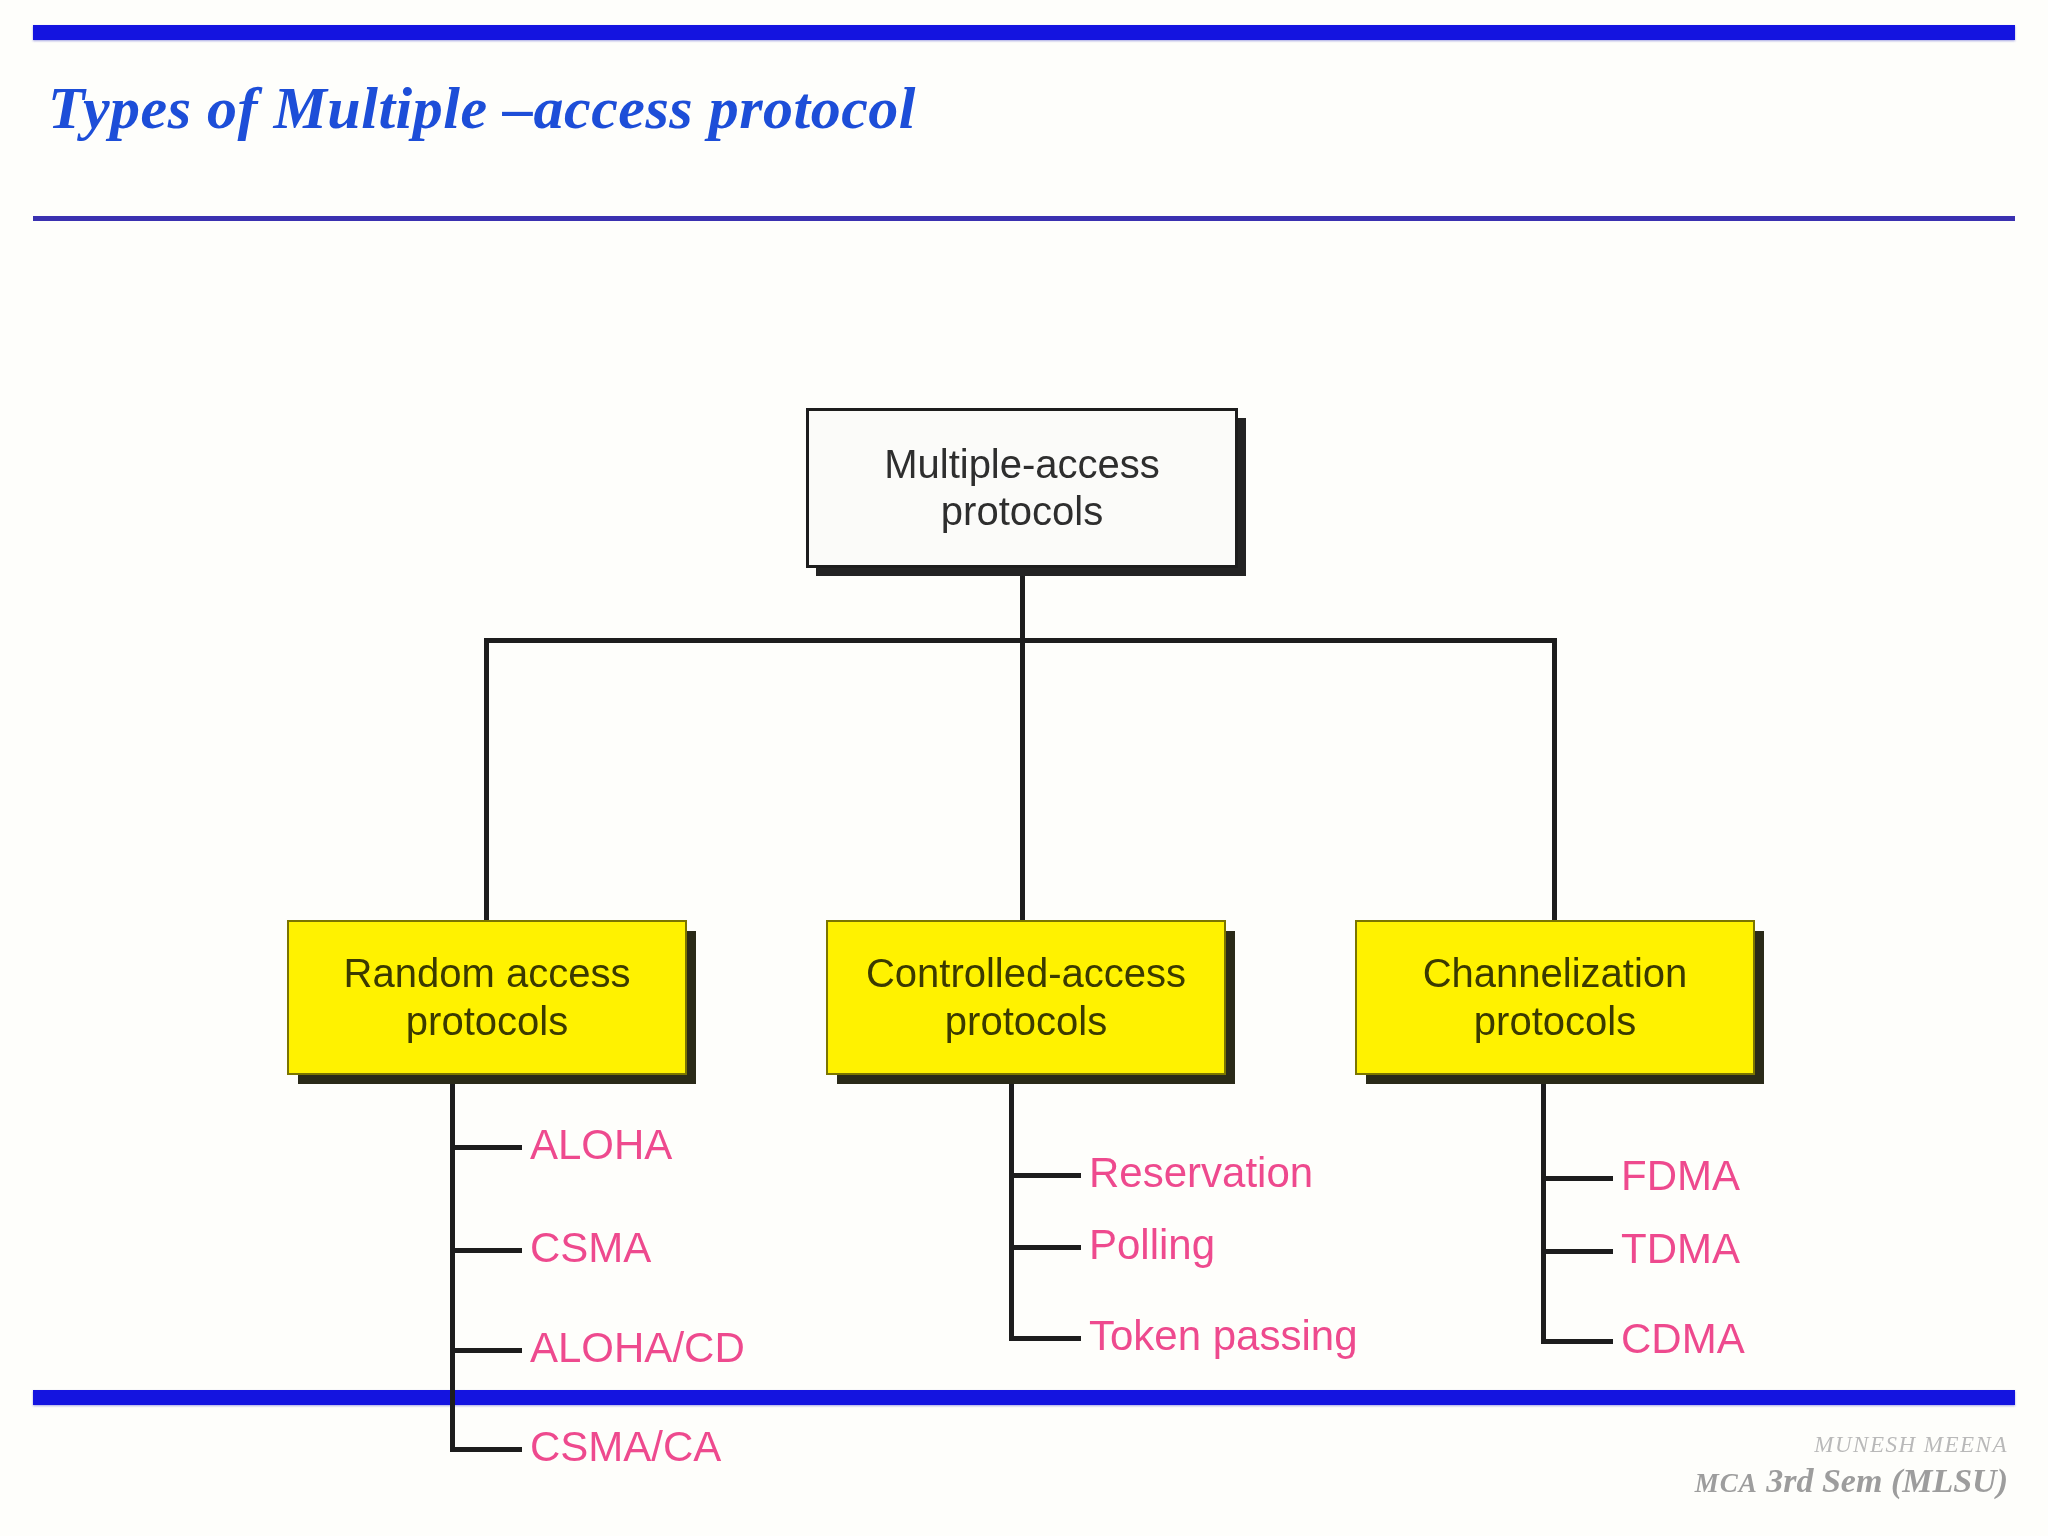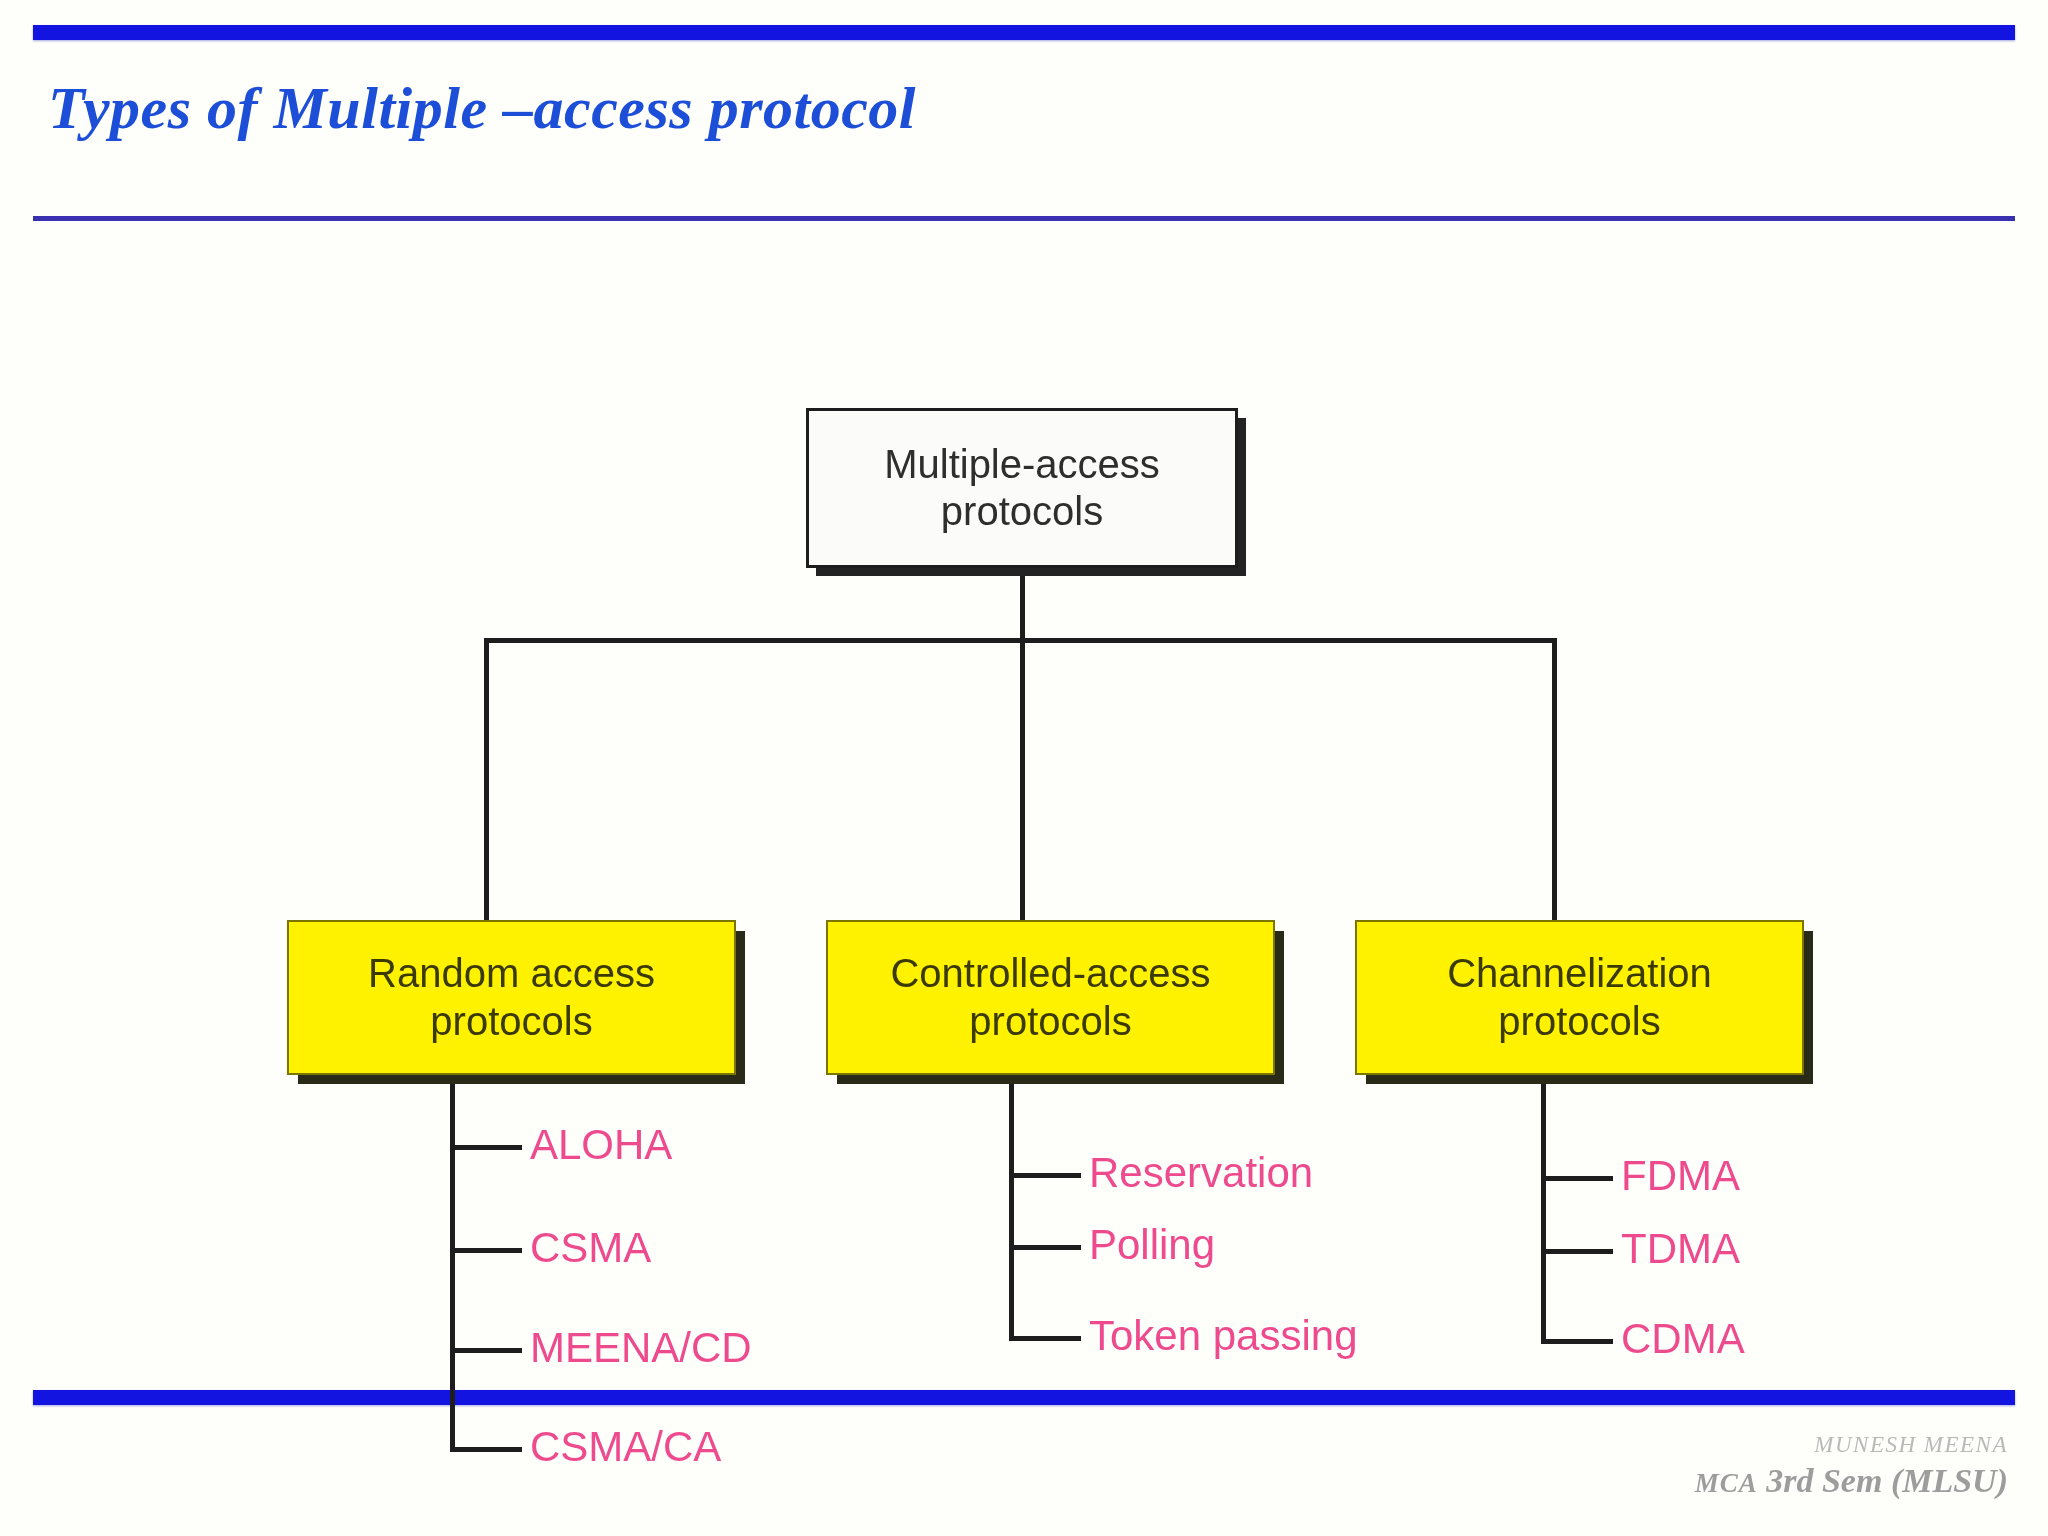--- a/index.html
+++ b/index.html
@@ -97,21 +97,21 @@
     height: 160px;
     background: #fbfbf9;
     border: 3px solid #1d1d1d;
     color: #2e2e2e;
     font-size: 40px;
     box-shadow: 9px 9px 0 -1px #232323;
   }
 
   .node-cat {
     top: 680px;
-    width: 449px;
+    width: 400px;
     height: 155px;
     background: #fff200;
     border: 2px solid #7b7500;
     color: #3b3a00;
     font-size: 40px;
     box-shadow: 10px 10px 0 -1px #2a2a18;
   }
   .node-cat.cat-0 { left: 243px; }
   .node-cat.cat-1 { left: 782px; }
   .node-cat.cat-2 { left: 1311px; }
@@ -232,21 +232,21 @@
       <div class="leaf-row" style="top:72px;">
         <span class="leaf-tick"></span>
         <span class="leaf-text">ALOHA</span>
       </div>
       <div class="leaf-row" style="top:175px;">
         <span class="leaf-tick"></span>
         <span class="leaf-text">CSMA</span>
       </div>
       <div class="leaf-row" style="top:275px;">
         <span class="leaf-tick"></span>
-        <span class="leaf-text">MEENA/CD</span>
+        <span class="leaf-text">ALOHA/CD</span>
       </div>
       <div class="leaf-row" style="top:374px;">
         <span class="leaf-tick"></span>
         <span class="leaf-text">CSMA/CA</span>
       </div>
     </div>
 
     <div class="leaf-group" style="left:965px; top:835px;">
       <div class="leaf-spine" style="height:265px;"></div>
       <div class="leaf-row" style="top:100px;">

